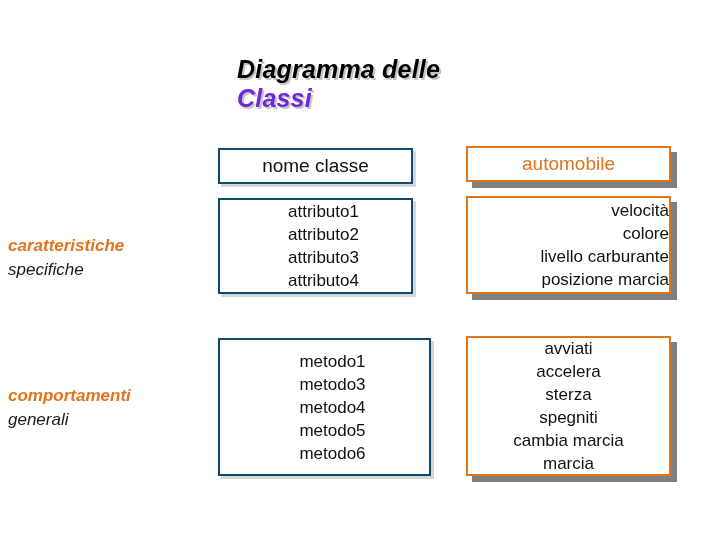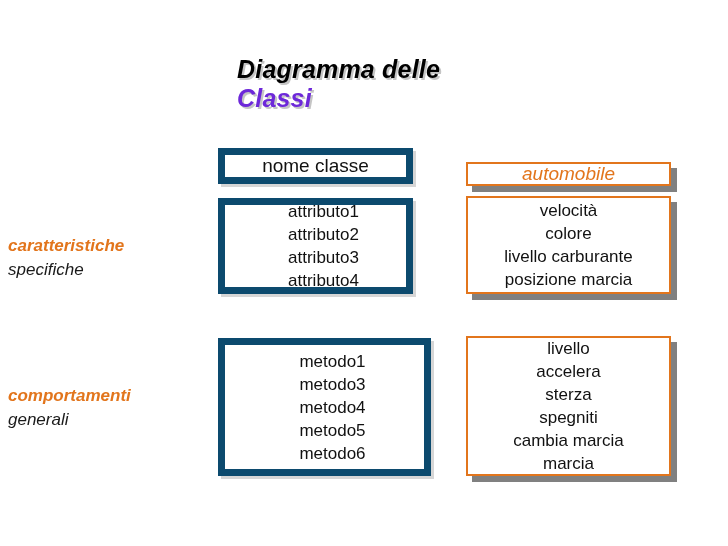--- a/index.html
+++ b/index.html
@@ -77,21 +77,21 @@
   .box {
     position: absolute;
     box-sizing: border-box;
     background: #ffffff;
     display: flex;
     flex-direction: column;
     align-items: center;
     justify-content: center;
   }
   .box.black {
-    border: 7px solid #0c4a6e;
+    border: 2px solid #0c4a6e;
     box-shadow: 3px 3px 0 rgba(120,120,120,0.30);
   }
   .box.orange {
     border: 2px solid #E2751C;
     box-shadow: 6px 6px 0 #808080;
   }
   .box-line {
     font-size: 17px;
     line-height: 23px;
     color: #111111;
@@ -108,22 +108,22 @@
   }
   
   .shift-right .box-line { padding-left: 16px; }
 
   
   #box-class-name   { left: 218px; top: 148px; width: 195px; height: 36px; }
   #box-attributes   { left: 218px; top: 198px; width: 195px; height: 96px; }
   #box-methods      { left: 218px; top: 338px; width: 213px; height: 138px; }
 
   
-  #box-example-name       { left: 466px; top: 162px; width: 205px; height: 24px; font-style: italic; }
-  #box-example-attributes { left: 466px; top: 196px; width: 205px; height: 98px; }
+  #box-example-name       { left: 466px; top: 146px; width: 205px; height: 36px; }
+  #box-example-attributes { left: 466px; top: 196px; width: 205px; height: 98px; align-items: flex-end; }
   #box-example-methods    { left: 466px; top: 336px; width: 205px; height: 140px; }
 </style>
 </head>
 <body>
 
 <div id="slide">
 
   <div class="title-block">
     <div class="title-line title-line-1">Diagramma delle</div>
     <div class="title-line title-line-2">Classi</div>
@@ -163,21 +163,21 @@
   </div>
 
   <div class="box orange" id="box-example-attributes">
     <div class="box-line">velocità</div>
     <div class="box-line">colore</div>
     <div class="box-line">livello carburante</div>
     <div class="box-line">posizione marcia</div>
   </div>
 
   <div class="box orange" id="box-example-methods">
-    <div class="box-line">livello</div>
+    <div class="box-line">avviati</div>
     <div class="box-line">accelera</div>
     <div class="box-line">sterza</div>
     <div class="box-line">spegniti</div>
     <div class="box-line">cambia marcia</div>
     <div class="box-line">marcia</div>
   </div>
 
 </div>
 
 </body></html>

